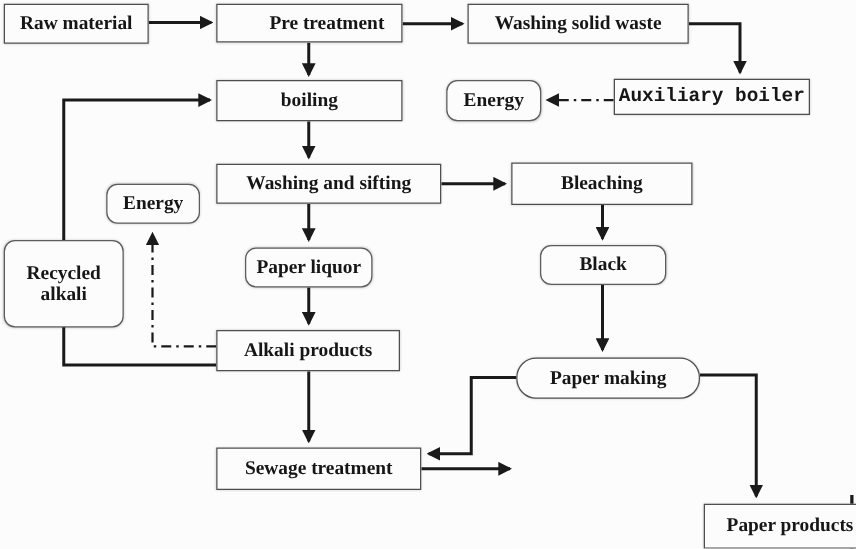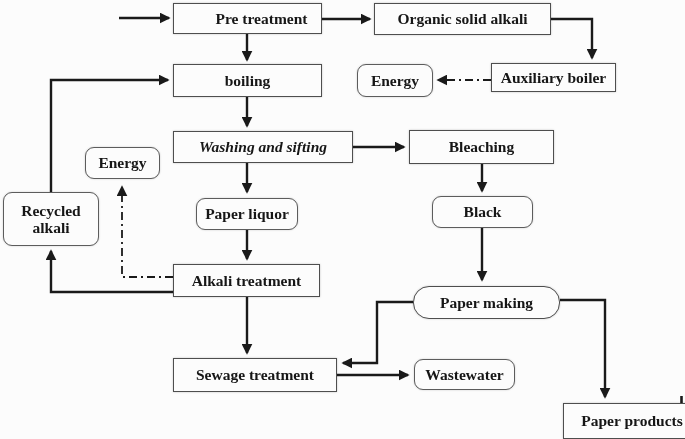--- a/index.html
+++ b/index.html
@@ -53,46 +53,46 @@
     <path d="M482,228 V280" marker-end="url(#ah)"></path>
     <path d="M173,277 H122 V187" marker-end="url(#ah)" stroke-width="1.8" stroke-dasharray="8 4 2 4"></path>
     <path d="M173,292 H51 V251" marker-end="url(#ah)"></path>
     <path d="M247,297 V353" marker-end="url(#ah)"></path>
     <path d="M413,302 H377 V363 H343" marker-end="url(#ah)"></path>
     <path d="M337,375 H408" marker-end="url(#ah)"></path>
     <path d="M560,300 H605 V397" marker-end="url(#ah)"></path>
     <path d="M681.5,396 V439" stroke-width="2.6"></path>
   </svg>
 
+  <div class="node" style="left:3px;top:3px;width:116px;height:32px;">Raw material</div>
 
   <div class="node" style="left:173px;top:3px;width:149px;height:31px;padding-left:30px;">Pre treatment</div>
 
-  <div class="node" style="left:374px;top:3px;width:177px;height:32px;">Organic solid alkali</div>
+  <div class="node" style="left:374px;top:3px;width:177px;height:32px;">Washing solid waste</div>
 
   <div class="node" style="left:173px;top:64px;width:149px;height:33px;">boiling</div>
 
   <div class="node round" style="left:357px;top:64px;width:76px;height:33px;">Energy</div>
 
-  <div class="node" style="left:491px;top:63px;width:125px;height:29px;">Auxiliary boiler</div>
+  <div class="node" style="left:491px;top:63px;width:157px;height:29px;font-family:Liberation Mono, monospace;">Auxiliary boiler</div>
 
-  <div class="node" style="left:173px;top:131px;width:180px;height:32px;font-style:italic;">Washing and sifting</div>
+  <div class="node" style="left:173px;top:131px;width:180px;height:32px;">Washing and sifting</div>
 
   <div class="node" style="left:409px;top:130px;width:145px;height:34px;">Bleaching</div>
 
   <div class="node round" style="left:85px;top:147px;width:75px;height:32px;">Energy</div>
 
-  <div class="node round" style="left:3px;top:192px;width:96px;height:54px;">Recycled alkali</div>
+  <div class="node round" style="left:3px;top:192px;width:96px;height:70px;">Recycled alkali</div>
 
   <div class="node round" style="left:196px;top:198px;width:102px;height:32px;">Paper liquor</div>
 
   <div class="node round" style="left:432px;top:196px;width:101px;height:32px;">Black</div>
 
-  <div class="node" style="left:173px;top:264px;width:147px;height:33px;">Alkali treatment</div>
+  <div class="node" style="left:173px;top:264px;width:147px;height:33px;">Alkali products</div>
 
   <div class="node" style="left:413px;top:286px;width:147px;height:33px;border-radius:16px;">Paper making</div>
 
   <div class="node" style="left:173px;top:358px;width:164px;height:34px;">Sewage treatment</div>
 
-  <div class="node round" style="left:414px;top:359px;width:101px;height:31px;">Wastewater</div>
 
   <div class="node" style="left:540px;top:403px;width:138px;height:36px;margin-left:23px;">Paper products</div>
 
 </div>
 
 </body></html>

